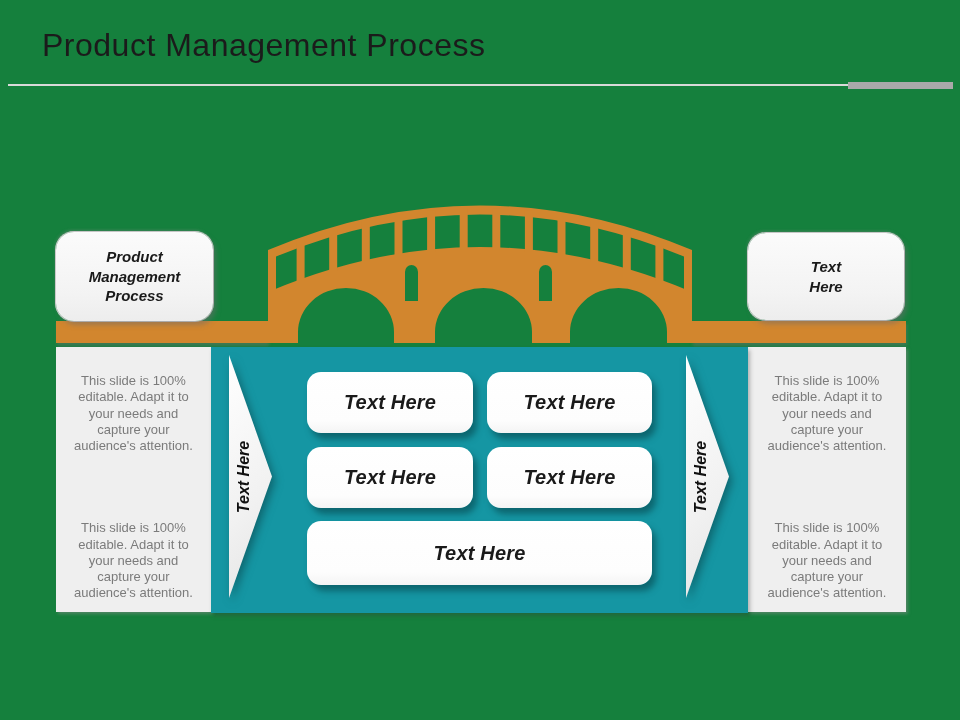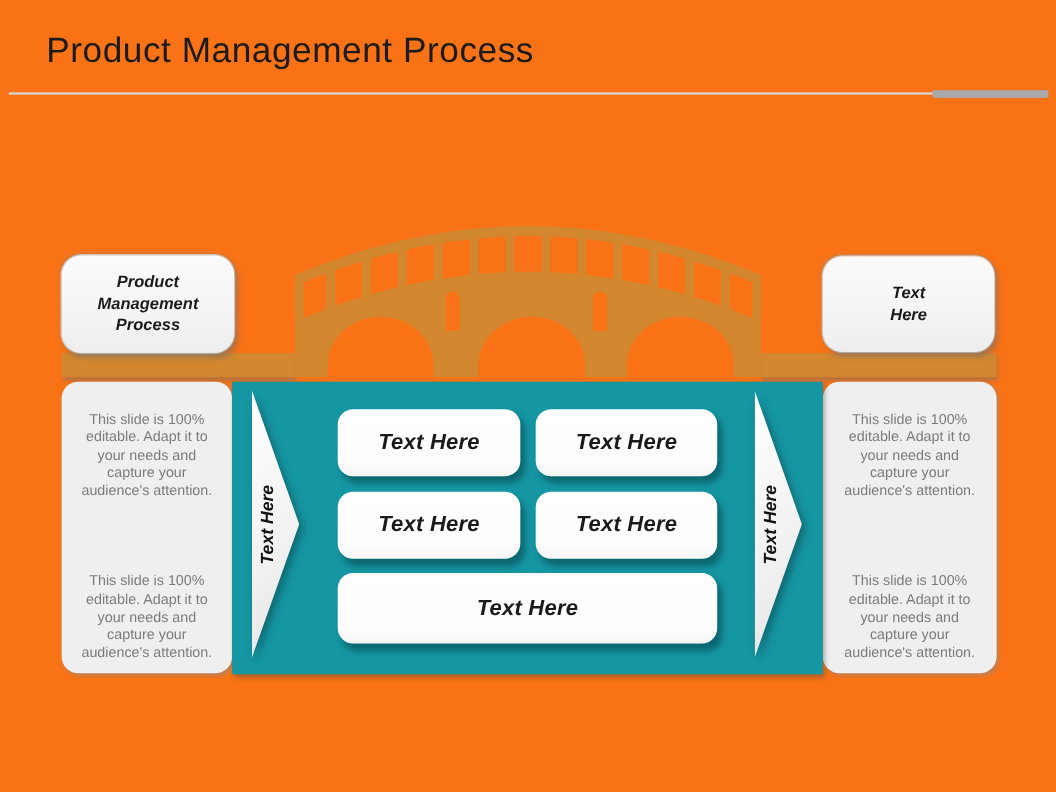--- a/index.html
+++ b/index.html
@@ -1,17 +1,17 @@
 <!DOCTYPE html>
 <html><head>
 <meta charset="utf-8">
 <style>
   html,body{margin:0;padding:0;background:#fff;}
   #slide{
-    position:relative;width:960px;height:720px;background:#f97316;
+    position:relative;width:960px;height:720px;background:#15803d;
     overflow:hidden;font-family:"Liberation Sans",sans-serif;
   }
   
   .title{
     position:absolute;left:42px;top:26px;font-size:32px;line-height:1.2;
     color:#1b1b1b;font-weight:400;letter-spacing:.5px;white-space:nowrap;
   }
   .rule{position:absolute;left:8px;top:84px;width:840px;height:2px;background:#d9d9d9;}
   .rule-accent{position:absolute;left:848px;top:82px;width:105px;height:7px;background:#a9a9a9;}
   
@@ -29,21 +29,21 @@
     color:#1a1a1a;font-weight:bold;font-style:italic;font-size:15px;line-height:1.3;
   }
   .card.left{left:56px;top:232px;width:157px;height:89px;}
   .card.right{left:748px;top:233px;width:156px;height:87px;}
   .card .inner{max-width:112px;}
   .card.right .inner{max-width:58px;}
   
   .side-panel{
     position:absolute;top:347px;height:265px;background:#efefef;
     box-shadow:2px 2px 3px rgba(140,140,140,.5);
-    color:#7b7b7b;font-size:13px;line-height:1.25;text-align:center;border-radius:15px;
+    color:#7b7b7b;font-size:13px;line-height:1.25;text-align:center;
   }
   .side-panel.left{left:56px;width:155px;}
   .side-panel.right{left:748px;width:158px;}
   .side-panel p{margin:0 auto;width:136px;}
   .side-panel p.first{margin-top:26px;}
   .side-panel p.second{margin-top:66px;}
   
   .teal-panel{
     position:absolute;left:211px;top:347px;width:537px;height:266px;
     background:#1596a3;box-shadow:2px 3px 4px rgba(60,60,60,.35);

